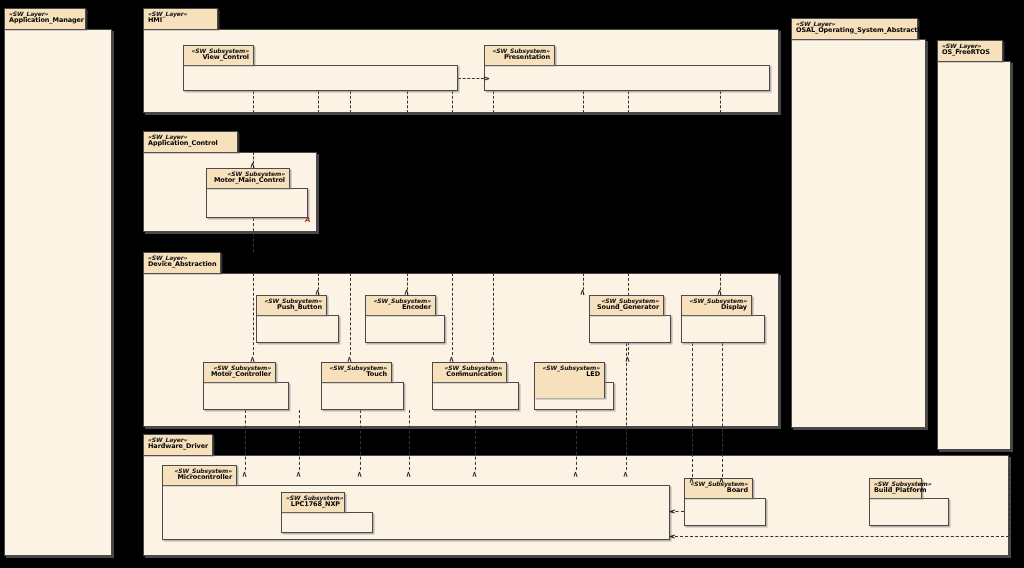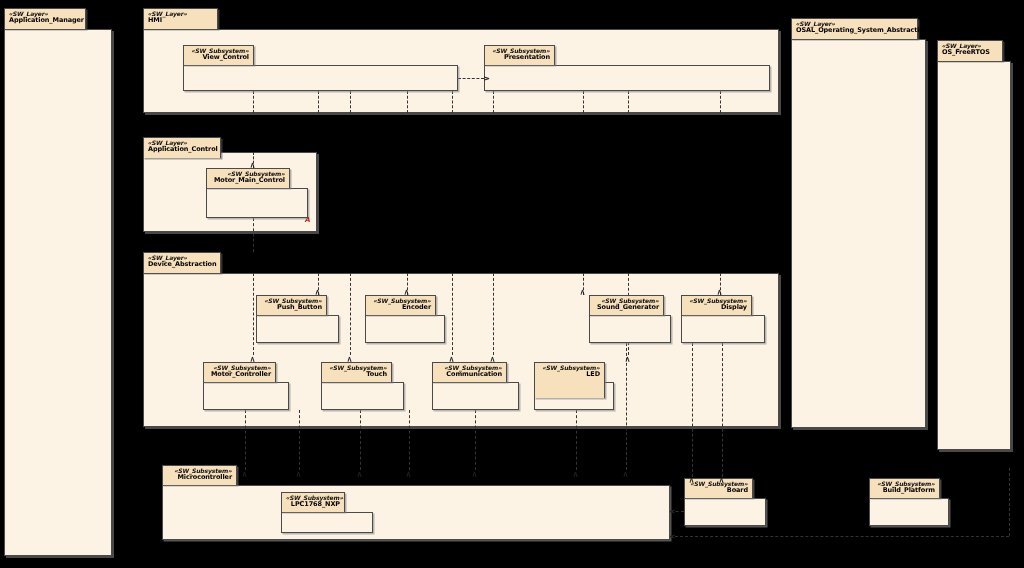--- a/index.html
+++ b/index.html
@@ -195,21 +195,21 @@
   <div class="vline" style="left:318px; top:91px; height:22px;"></div>
   <div class="vline" style="left:350px; top:91px; height:22px;"></div>
   <div class="vline" style="left:407px; top:91px; height:22px;"></div>
   <div class="vline" style="left:452px; top:91px; height:22px;"></div>
   <div class="vline" style="left:493px; top:91px; height:22px;"></div>
   <div class="vline" style="left:583px; top:91px; height:22px;"></div>
   <div class="vline" style="left:628px; top:91px; height:22px;"></div>
   <div class="vline" style="left:720px; top:91px; height:22px;"></div>
 
   <div class="pkg" style="left:143px; top:131px; width:174px; height:101px;">
-    <div class="pkg-tab" style="width:78px; height:21px;margin-top:6px;">
+    <div class="pkg-tab" style="width:95px; height:21px;">
       <span class="stereo">«SW_Layer»</span>
       <span class="pname">Application_Control</span>
     </div>
     <div class="pkg-body" style="top:21px; width:174px; height:80px;"></div>
   </div>
 
   <div class="vline" style="left:253px; top:152px; height:16px;"></div>
   <div class="arrow-down" style="left:253px; top:163px;"></div>
 
   <div class="sub" style="left:206px; top:168px; width:102px; height:50px;">
@@ -335,20 +335,27 @@
   <div class="arrow-down" style="left:245px; top:472px;"></div>
   <div class="arrow-down" style="left:299px; top:472px;"></div>
   <div class="arrow-down" style="left:360px; top:472px;"></div>
   <div class="arrow-down" style="left:409px; top:472px;"></div>
   <div class="arrow-down" style="left:475px; top:472px;"></div>
   <div class="arrow-down" style="left:576px; top:472px;"></div>
   <div class="arrow-down" style="left:626px; top:472px;"></div>
   <div class="arrow-down" style="left:692px; top:478px;"></div>
   <div class="arrow-down" style="left:722px; top:478px;"></div>
 
+  <div class="pkg" style="left:143px; top:434px; width:866px; height:122px;">
+    <div class="pkg-tab" style="width:70px; height:21px;">
+      <span class="stereo">«SW_Layer»</span>
+      <span class="pname">Hardware_Driver</span>
+    </div>
+    <div class="pkg-body" style="top:21px; width:866px; height:101px;"></div>
+  </div>
 
   <div class="sub" style="left:162px; top:465px; width:508px; height:75px;">
     <div class="sub-tab" style="width:75px; height:20px;">
       <span class="stereo">«SW_Subsystem»</span>
       <span class="pname">Microcontroller</span>
     </div>
     <div class="sub-body" style="top:20px; width:508px; height:55px;"></div>
   </div>
 
   <div class="sub" style="left:281px; top:492px; width:92px; height:41px; z-index:11;">
@@ -361,21 +368,21 @@
 
   <div class="sub" style="left:684px; top:478px; width:82px; height:48px;">
     <div class="sub-tab" style="width:69px; height:20px;">
       <span class="stereo">«SW_Subsystem»</span>
       <span class="pname">Board</span>
     </div>
     <div class="sub-body" style="top:20px; width:82px; height:28px;"></div>
   </div>
 
   <div class="sub" style="left:869px; top:478px; width:80px; height:48px;">
-    <div class="sub-tab" style="width:71px; height:20px;">
+    <div class="sub-tab" style="width:53px; height:20px;">
       <span class="stereo">«SW_Subsystem»</span>
       <span class="pname">Build_Platform</span>
     </div>
     <div class="sub-body" style="top:20px; width:80px; height:28px;"></div>
   </div>
 
   <div class="hline" style="left:670px; top:511px; width:14px;"></div>
   <div class="arrow-left" style="left:670px; top:511px;"></div>
 
   <div class="vline" style="left:1009px; top:468px; height:68px;"></div>

